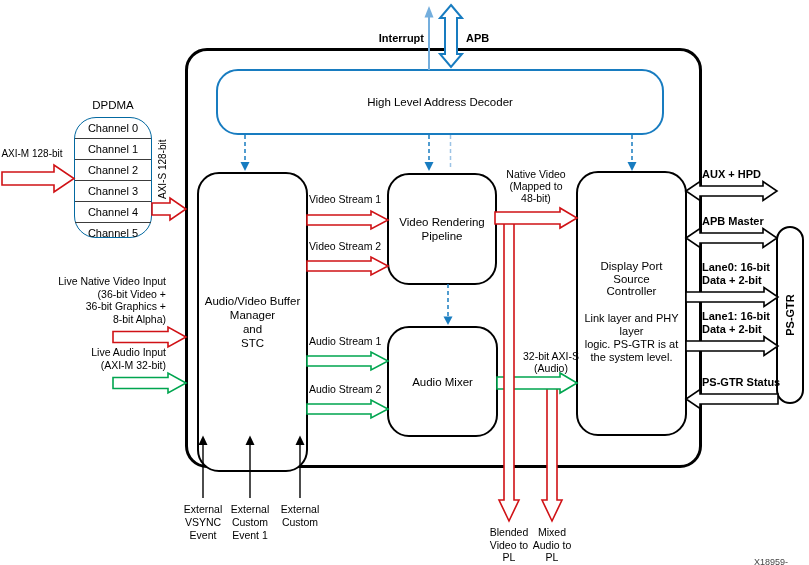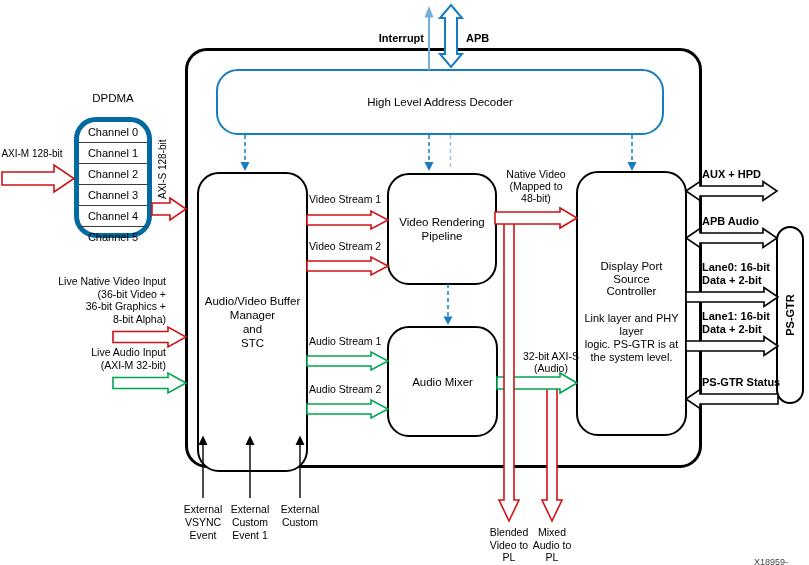--- a/index.html
+++ b/index.html
@@ -65,22 +65,22 @@
       <span class="line">Link layer and PHY layer</span>
       <span class="line">logic. PS-GTR is at</span>
       <span class="line">the system level.</span>
     </div>
   </div>
 
   <div class="box flexc f11" style="left:776px;top:226px;width:28px;height:178px;border:2px solid #000;">
     <span class="vtxt">PS-GTR</span>
   </div>
 
-  <div class="lbl ctr f115" style="left:74px;top:92px;width:78px;text-align:center;">DPDMA</div>
-  <div class="box" style="left:74px;top:117px;width:78px;height:121px;border:5px solid #0369a1;">
+  <div class="lbl ctr f115" style="left:74px;top:99px;width:78px;text-align:center;">DPDMA</div>
+  <div class="box" style="left:74px;top:117px;width:78px;height:121px;border:1px solid #0369a1;">
     <div class="chrow">Channel 0</div>
     <div class="chrow">Channel 1</div>
     <div class="chrow">Channel 2</div>
     <div class="chrow">Channel 3</div>
     <div class="chrow">Channel 4</div>
     <div class="chrow">Channel 5</div>
   </div>
 
   <svg id="wires" width="809" height="565" viewBox="0 0 809 565">
 
@@ -169,21 +169,21 @@
     <span class="line">Native Video</span>
     <span class="line">(Mapped to</span>
     <span class="line">48-bit)</span>
   </div>
   <div class="lbl ctr f105" style="left:505px;top:350px;width:92px;">
     <span class="line">32-bit AXI-S</span>
     <span class="line">(Audio)</span>
   </div>
 
   <div class="lbl f11" style="left:702px;top:168px;">AUX + HPD</div>
-  <div class="lbl f11" style="left:702px;top:215px;">APB Audio</div>
+  <div class="lbl f11" style="left:702px;top:215px;">APB Master</div>
   <div class="lbl f11" style="left:702px;top:261px;line-height:13px;">
     <span class="line">Lane0: 16-bit</span>
     <span class="line">Data + 2-bit</span>
   </div>
   <div class="lbl f11" style="left:702px;top:310px;line-height:13px;">
     <span class="line">Lane1: 16-bit</span>
     <span class="line">Data + 2-bit</span>
   </div>
   <div class="lbl f11" style="left:702px;top:376px;">PS-GTR Status</div>
 

